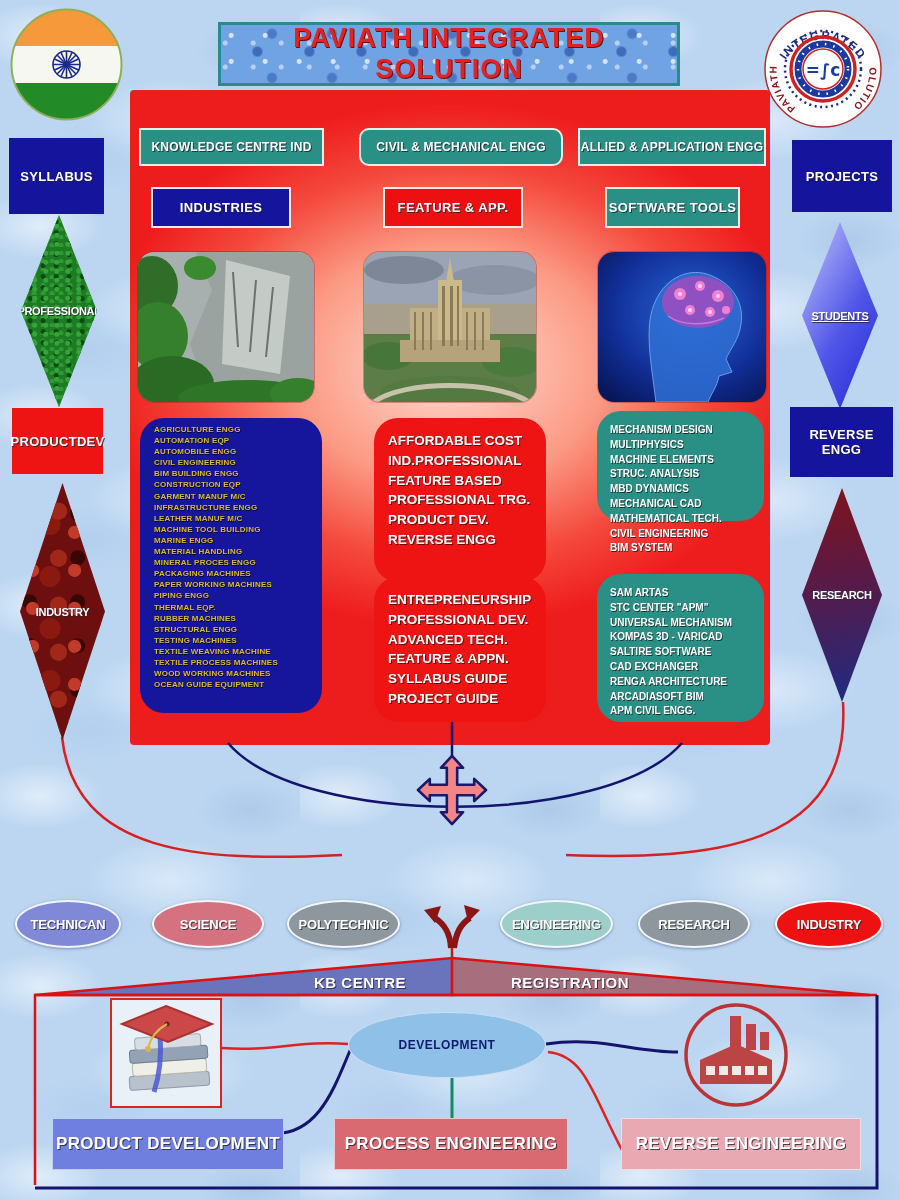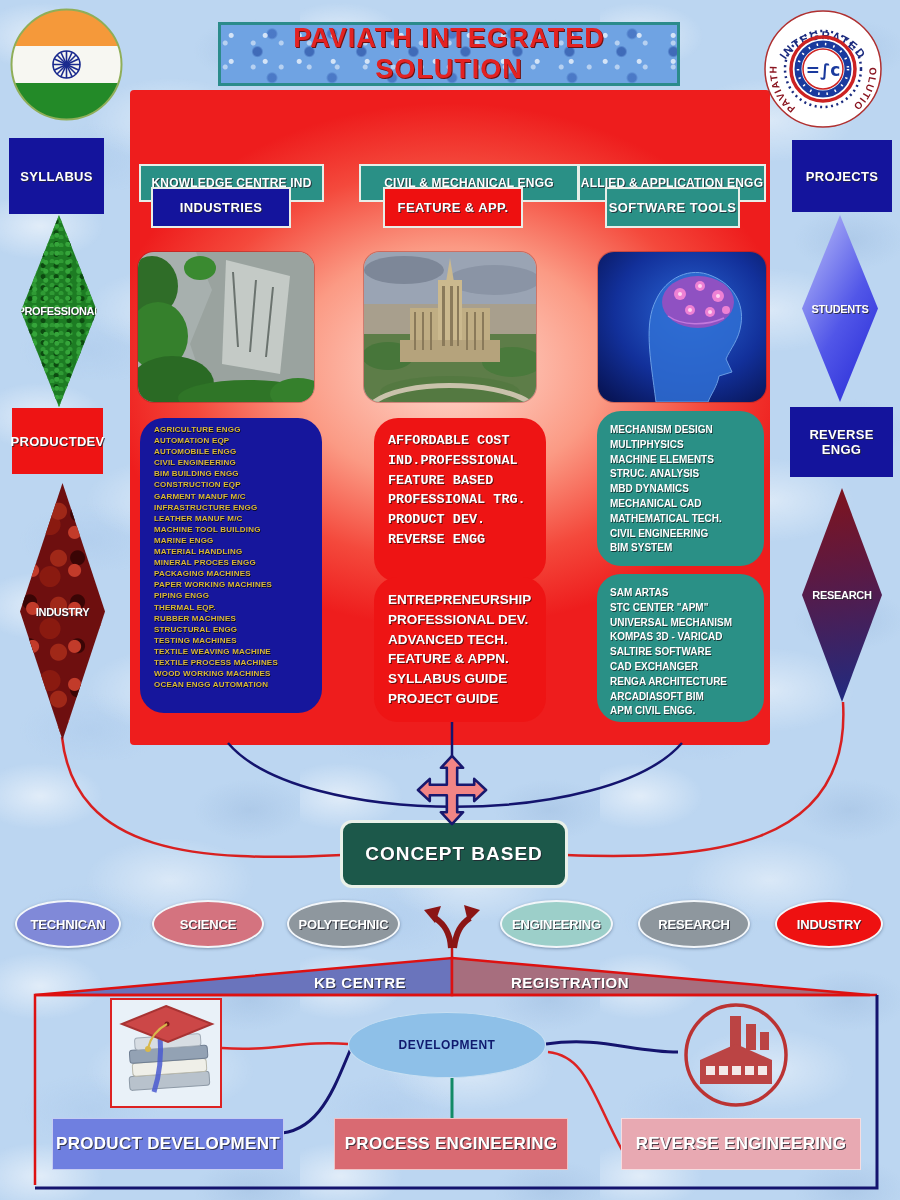--- a/index.html
+++ b/index.html
@@ -30,21 +30,21 @@
       radial-gradient(circle at 85% 20%, rgba(40,80,170,.5) 0 4px, transparent 6px);
     background-size:34px 26px,52px 38px,28px 24px,60px 44px;
   }
   #title-banner span{font-size:27px;font-weight:bold;letter-spacing:1px;color:#e32222;text-shadow:1px 1px 0 #6e1010;}
 
   
   #panel{
     left:130px;top:90px;width:640px;height:655px;z-index:0;border-radius:4px;
     background:radial-gradient(ellipse 54% 40% at 50% 42%, #ffdcd2 0%, #fb9a84 45%, #f4493c 75%, #ee1d1d 100%);
   }
-  .hdr{height:38px;z-index:2;background:#2a9086;border:2px solid #e8eee8;box-sizing:border-box;margin-top:36px;}
+  .hdr{height:38px;z-index:2;background:#2a9086;border:2px solid #e8eee8;box-sizing:border-box;}
   .hdr span{font-size:12px;letter-spacing:.2px;}
   .sub{height:41px;z-index:2;border:2px solid #e8eee8;box-sizing:border-box;}
   .sub span{font-size:13px;letter-spacing:.4px;}
   .scene{z-index:2;border-radius:16px;overflow:hidden;box-shadow:0 0 0 1px rgba(120,30,30,.35);}
   .listbox{z-index:2;box-sizing:border-box;border-radius:24px;}
   .listbox.navy{background:#16169c;}
   .listbox.red{background:#ee1414;}
   .listbox.teal{background:#2a9086;}
   #ind-list{padding:6px 10px 10px 14px;}
   #ind-list > div{color:#d9b838;font-size:8px;font-weight:bold;line-height:11.1px;letter-spacing:.2px;text-shadow:.5px .5px 0 rgba(0,0,0,.8);white-space:nowrap;}
@@ -188,21 +188,21 @@
     <circle cx="61" cy="61" r="25" fill="none" stroke="#ffffff" stroke-width="2.5" stroke-dasharray="1.5,7"></circle>
     <circle cx="61" cy="61" r="20" fill="#ffffff" stroke="#cc2222" stroke-width="1.5"></circle>
     <text x="61" y="68" text-anchor="middle" font-size="17" font-weight="bold" fill="#1a3a9e" font-family="DejaVu Sans,sans-serif">=∫c</text>
   </svg>
 
   <div id="panel" class="abs"></div>
 
   <div class="abs hdr ctr wt" style="left:139px;top:128px;width:185px;">
       <span>KNOWLEDGE CENTRE IND</span>
     </div>
-  <div class="abs hdr ctr wt" style="left:359px;top:128px;width:220px;">
+  <div class="abs hdr ctr wt" style="left:359px;top:128px;width:204px;border-radius:10px;">
       <span>CIVIL &amp; MECHANICAL ENGG</span>
     </div>
   <div class="abs hdr ctr wt" style="left:578px;top:128px;width:188px;">
       <span>ALLIED &amp; APPLICATION ENGG</span>
     </div>
 
   <div class="abs sub ctr wt" style="left:151px;top:187px;width:140px;background:#14149c;">
       <span>INDUSTRIES</span>
     </div>
   <div class="abs sub ctr wt" style="left:383px;top:187px;width:140px;background:#ee1010;">
@@ -299,41 +299,41 @@
       <div>PACKAGING MACHINES</div>
       <div>PAPER WORKING MACHINES</div>
       <div>PIPING ENGG</div>
       <div>THERMAL EQP.</div>
       <div>RUBBER MACHINES</div>
       <div>STRUCTURAL ENGG</div>
       <div>TESTING MACHINES</div>
       <div>TEXTILE WEAVING MACHINE</div>
       <div>TEXTILE PROCESS MACHINES</div>
       <div>WOOD WORKING MACHINES</div>
-      <div>OCEAN ENGG AUTOMATION</div>
-    </div>
-
-  <div class="abs listbox red feat" style="left:374px;top:418px;width:172px;height:164px;font-family:Liberation Mono, monospace;">
+      <div>OCEAN GUIDE EQUIPMENT</div>
+    </div>
+
+  <div class="abs listbox red feat" style="left:374px;top:418px;width:172px;height:164px;">
       <div>AFFORDABLE COST</div>
       <div>IND.PROFESSIONAL</div>
       <div>FEATURE BASED</div>
       <div>PROFESSIONAL TRG.</div>
       <div>PRODUCT DEV.</div>
       <div>REVERSE ENGG</div>
     </div>
   <div class="abs listbox red feat" style="left:374px;top:577px;width:172px;height:145px;">
       <div>ENTREPRENEURSHIP</div>
       <div>PROFESSIONAL DEV.</div>
       <div>ADVANCED TECH.</div>
       <div>FEATURE &amp; APPN.</div>
       <div>SYLLABUS GUIDE</div>
       <div>PROJECT GUIDE</div>
     </div>
 
-  <div class="abs listbox teal tool" style="left:597px;top:411px;width:167px;height:155px;">
+  <div class="abs listbox teal tool" style="left:597px;top:411px;width:167px;height:110px;">
       <div>MECHANISM DESIGN</div>
       <div>MULTIPHYSICS</div>
       <div>MACHINE ELEMENTS</div>
       <div>STRUC. ANALYSIS</div>
       <div>MBD DYNAMICS</div>
       <div>MECHANICAL CAD</div>
       <div>MATHEMATICAL TECH.</div>
       <div>CIVIL ENGINEERING</div>
       <div>BIM SYSTEM</div>
     </div>
@@ -358,37 +358,34 @@
   <div class="abs rail-box red ctr wt" style="left:12px;top:408px;width:91px;height:66px;">
       <span>PRODUCTDEV</span>
     </div>
   <div id="d-industry" class="abs diamond ctr wt" style="left:20px;top:483px;width:85px;height:257px;">
       <span>INDUSTRY</span>
     </div>
 
   <div class="abs rail-box ctr wt" style="left:792px;top:140px;width:100px;height:72px;">
       <span>PROJECTS</span>
     </div>
-  <div id="d-students" class="abs diamond ctr wt" style="left:802px;top:215px;width:76px;height:187px;">
+  <div id="d-students" class="abs diamond ctr wt" style="left:802px;top:222px;width:76px;height:187px;text-decoration:underline;">
       <span>STUDENTS</span>
     </div>
   <div class="abs rail-box ctr wt" style="left:790px;top:407px;width:103px;height:70px;">
       <span>REVERSE ENGG</span>
     </div>
   <div id="d-research" class="abs diamond ctr wt" style="left:802px;top:488px;width:80px;height:214px;">
       <span>RESEARCH</span>
     </div>
 
   <svg class="abs icon-layer" style="left:415px;top:752px;width:74px;height:76px;" viewBox="0 0 100 100">
     <path d="M43,43 V20 H35 L50,4 L65,20 H57 V43 H80 V35 L96,50 L80,65 V57 H57 V80 H65 L50,96 L35,80 H43 V57 H20 V65 L4,50 L20,35 V43 Z" fill="#f28585" stroke="#18186e" stroke-width="3.5" stroke-linejoin="round"></path>
   </svg>
 
-  <div id="concept-box" class="abs ctr wt">
-    <span>CONCEPT BASED</span>
-  </div>
 
   <div id="ov-0" class="abs oval ctr wt">
       <span>TECHNICAN</span>
     </div>
   <div id="ov-1" class="abs oval ctr wt">
       <span>SCIENCE</span>
     </div>
   <div id="ov-2" class="abs oval ctr wt">
       <span>POLYTECHNIC</span>
     </div>

